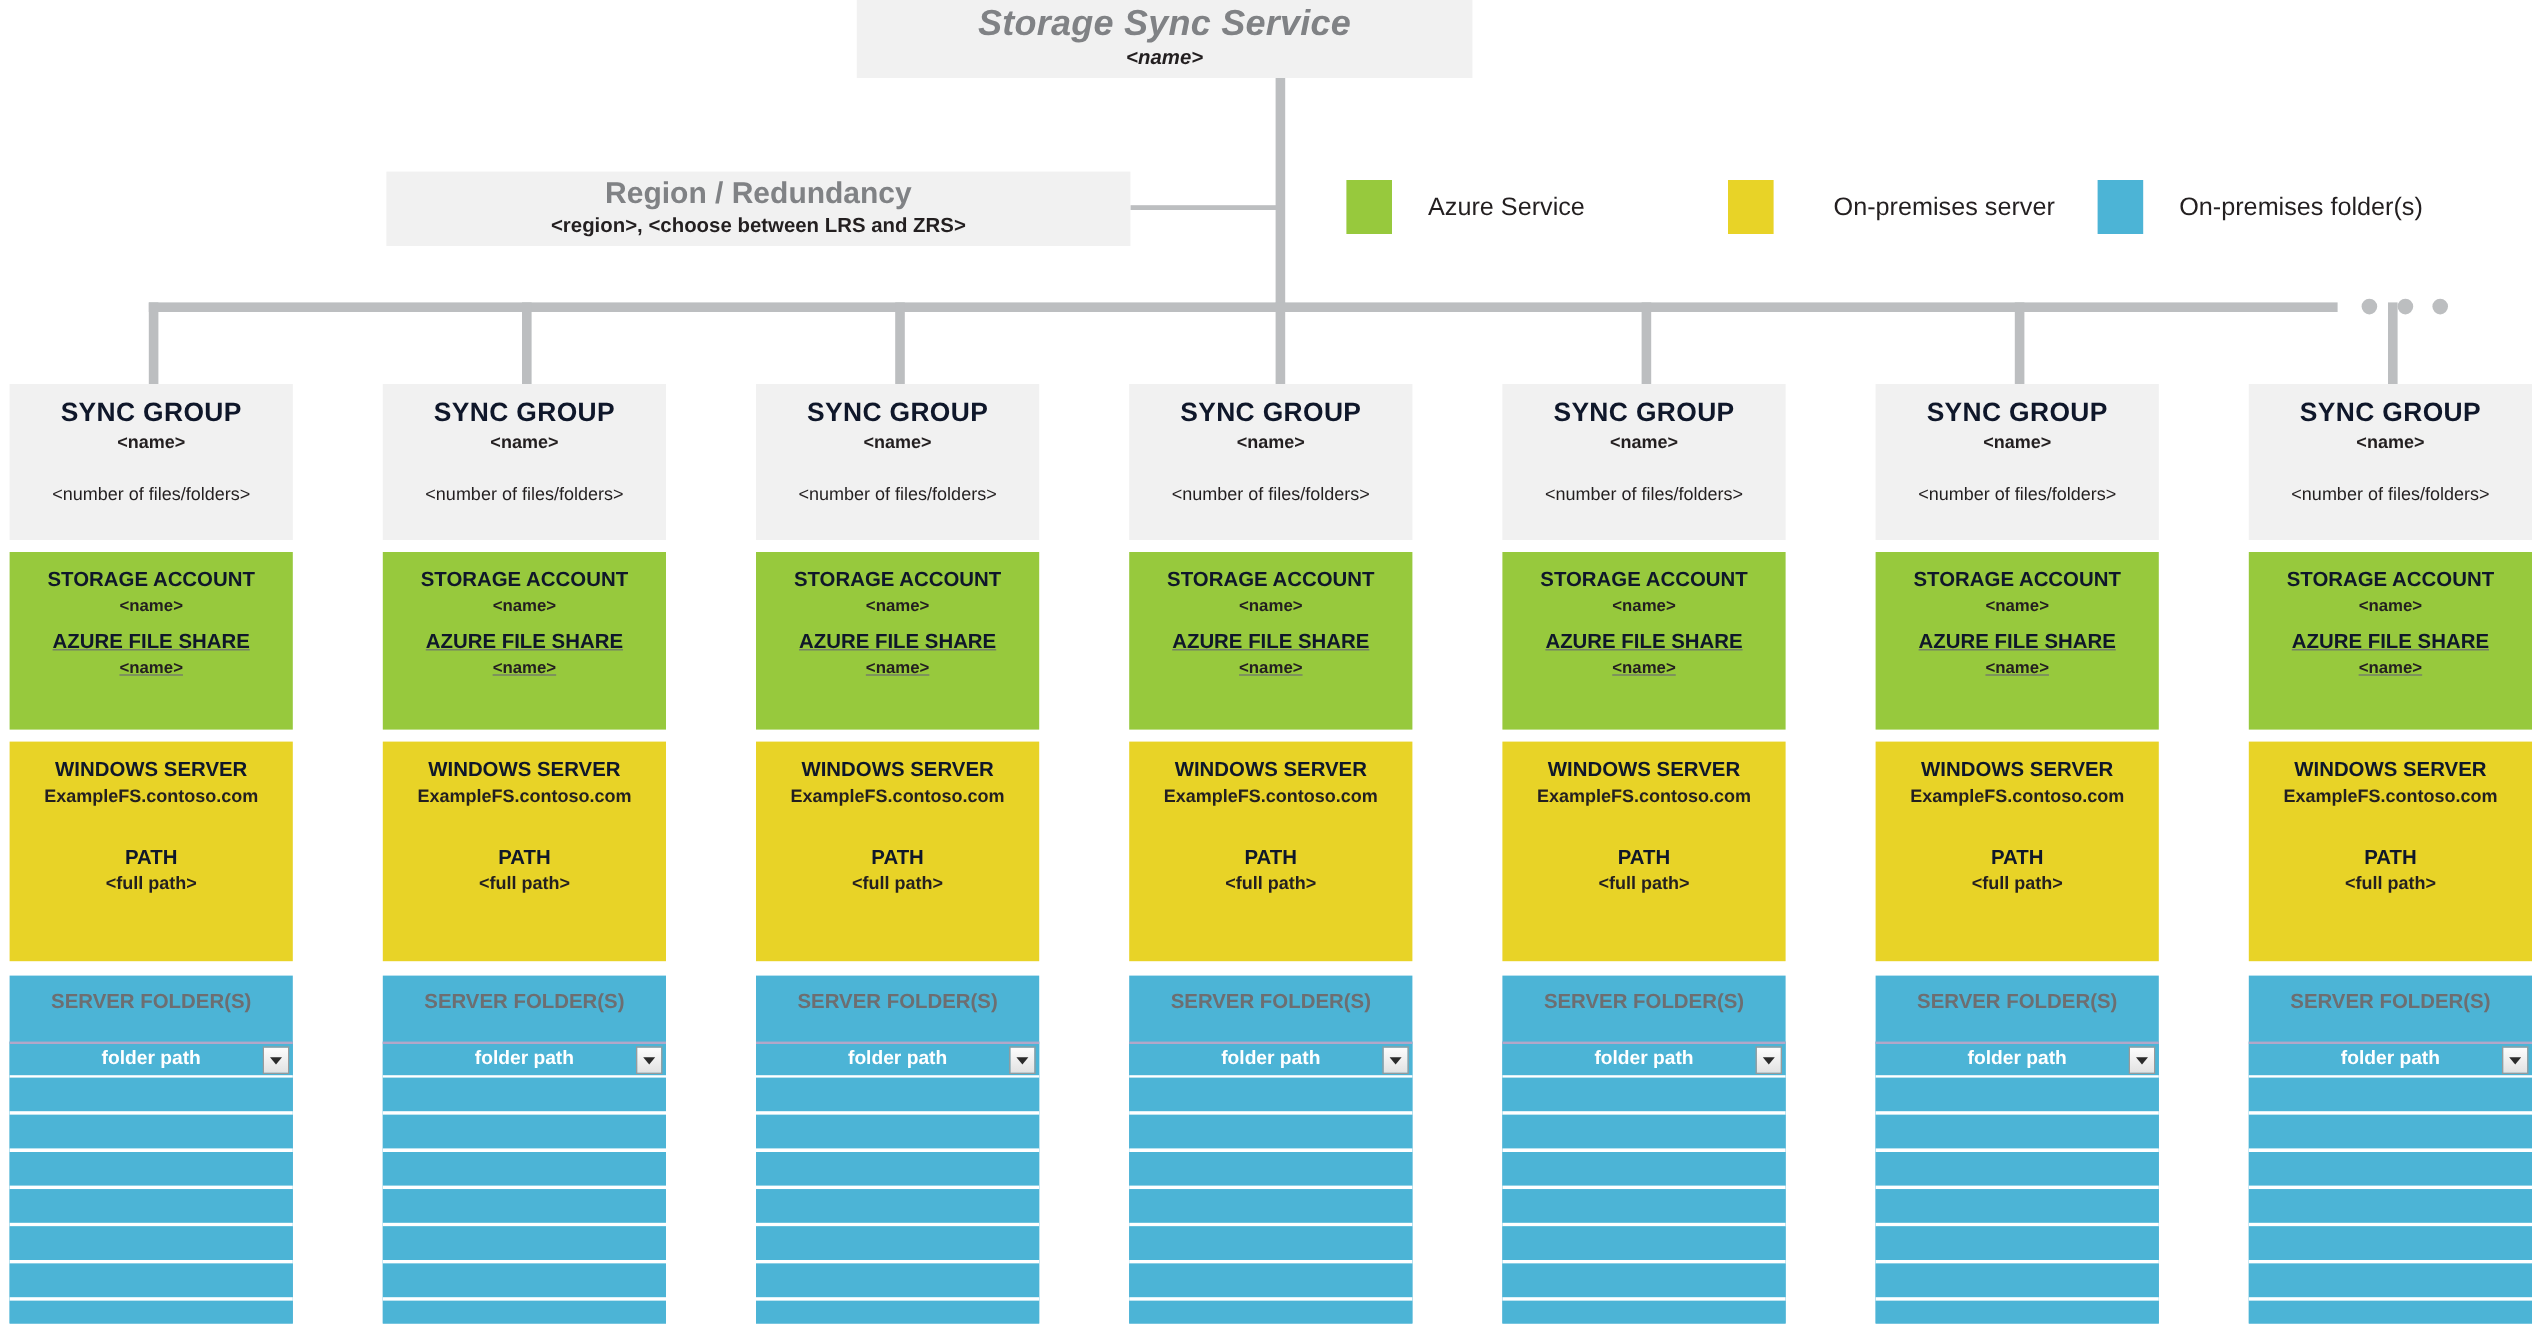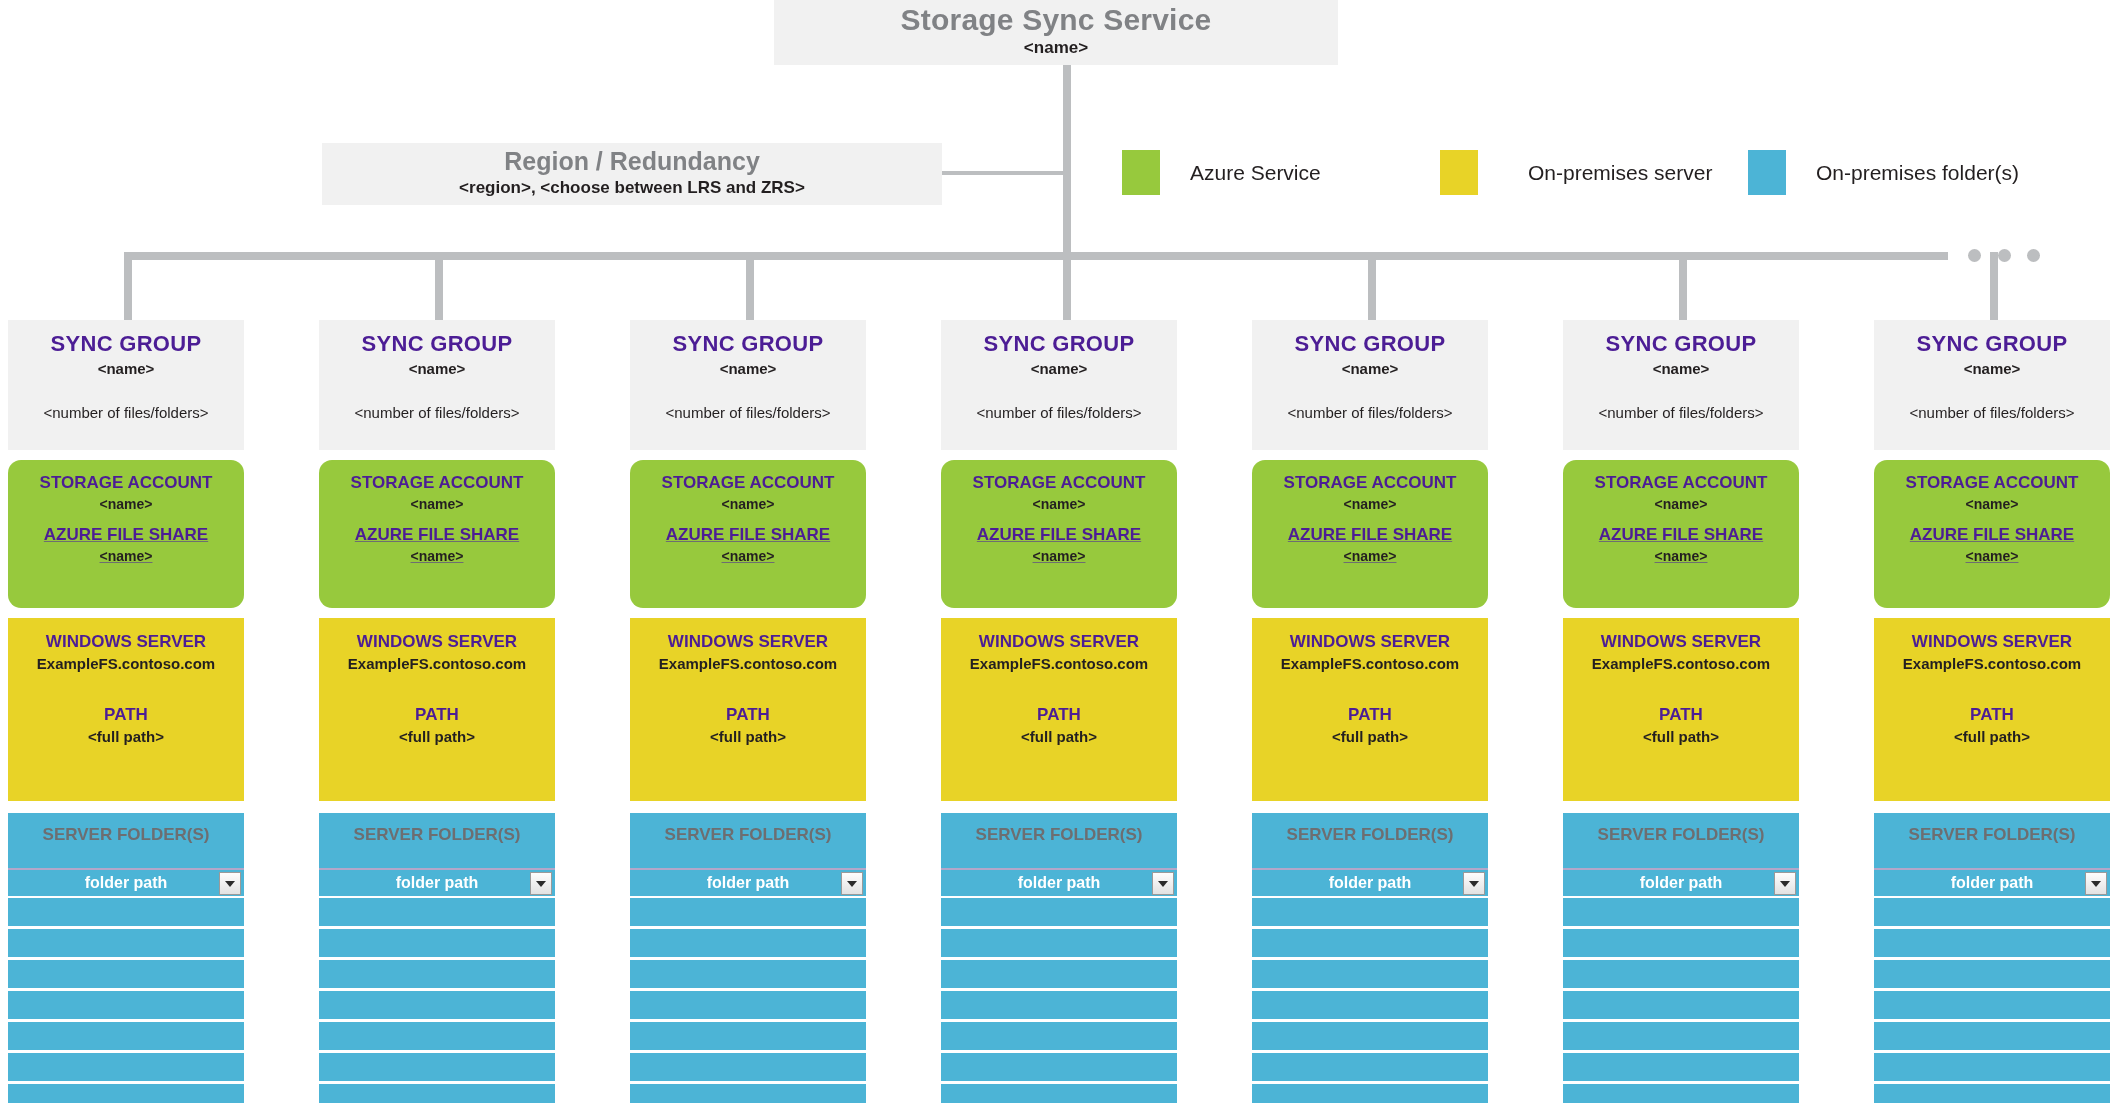--- a/index.html
+++ b/index.html
@@ -16,27 +16,28 @@
     overflow: hidden;
     color: #6d6e71;
   }
 
   
   .abs { position: absolute; }
   .center { text-align: center; }
 
   
   #sss-box {
-    left: 774px;
+    left: 714px;
     top: 0px;
-    width: 564px;
+    width: 513px;
     height: 65px;
     background: #f1f1f1;
     box-sizing: border-box;
     padding-top: 3px;
+    font-style: italic;
   }
   #sss-box .title {
     font-size: 30px;
     font-weight: bold;
     color: #808285;
     line-height: 34px;
     letter-spacing: .2px;
   }
   #sss-box .sub {
     font-size: 17px;
@@ -141,21 +142,21 @@
 
   
   .column {
     position: absolute;
     top: 320px;
     width: 236px;
   }
 
   .block { box-sizing: border-box; width: 100%; }
 
-  .blk-head { font-weight: bold; color: #4c1d95; }
+  .blk-head { font-weight: bold; color: #0f172a; }
   .blk-sub  { font-weight: bold; color: #231f20; }
 
   
   .blk-sync {
     background: #f1f1f1;
     height: 130px;
     padding-top: 10px;
     text-align: center;
   }
   .blk-sync .blk-head { font-size: 22px; line-height: 28px; letter-spacing: .3px; }
@@ -168,21 +169,20 @@
     line-height: 18px;
   }
 
   
   .blk-storage {
     background: #97c93d;
     height: 148px;
     margin-top: 10px;
     padding-top: 11px;
     text-align: center;
-    border-radius: 13px;
   }
   .blk-storage .blk-head { font-size: 17px; line-height: 23px; }
   .blk-storage .blk-sub  { font-size: 14px; line-height: 21px; }
   .blk-storage .grp2 { margin-top: 8px; text-decoration: underline; }
 
   
   .blk-server {
     background: #e8d327;
     height: 183px;
     margin-top: 10px;

